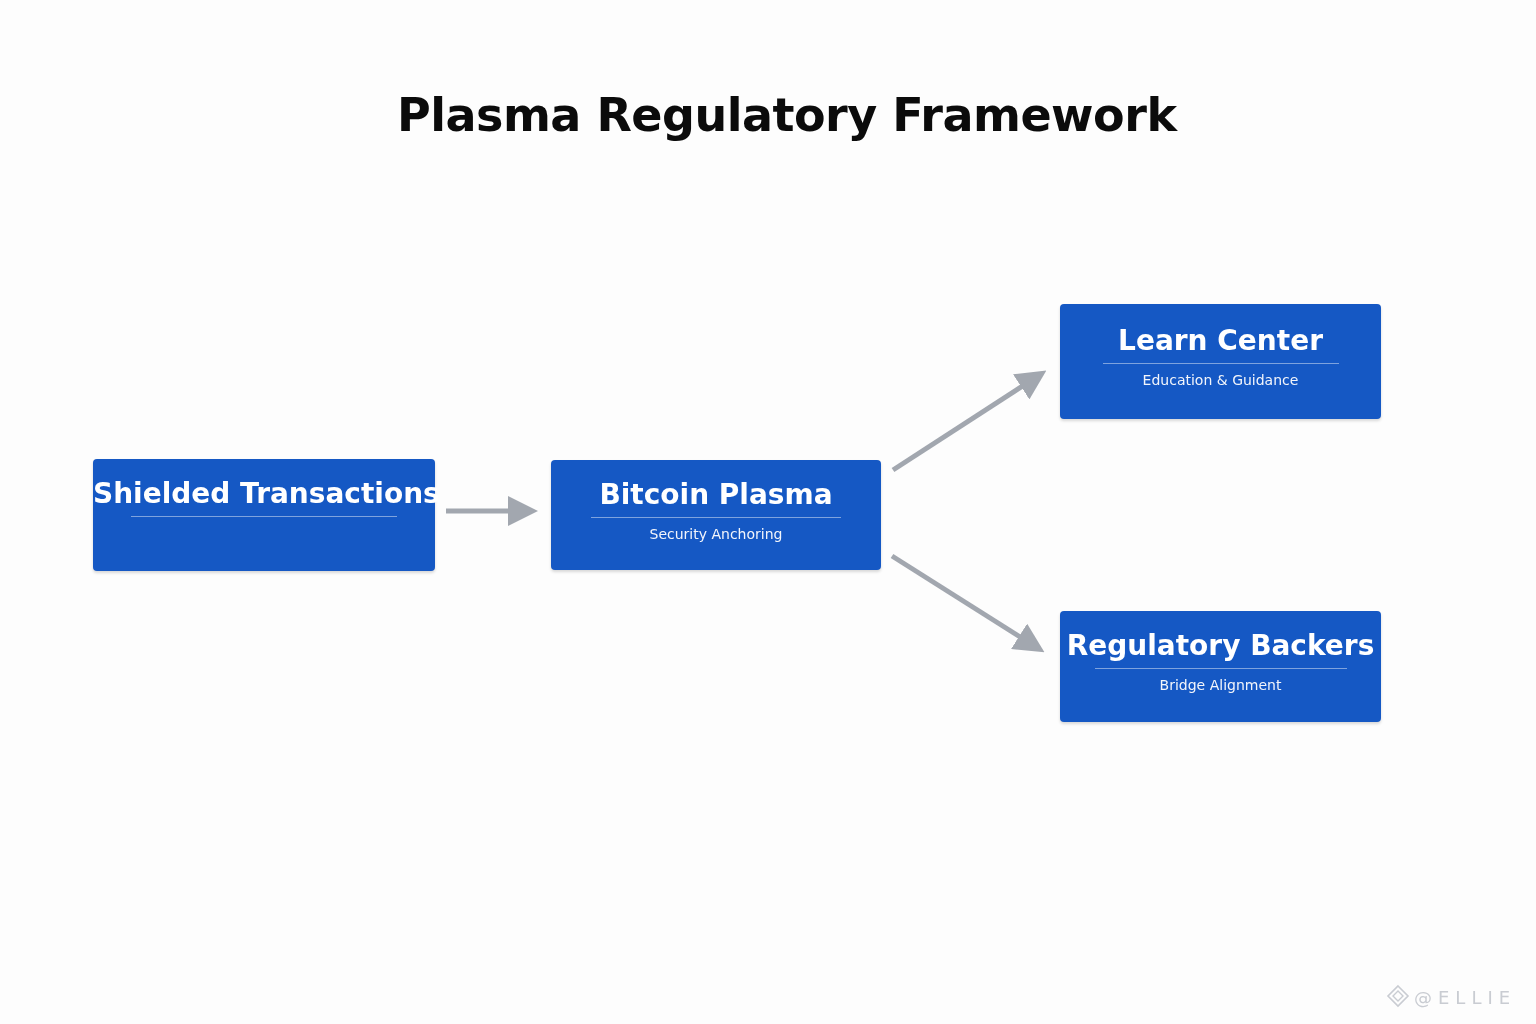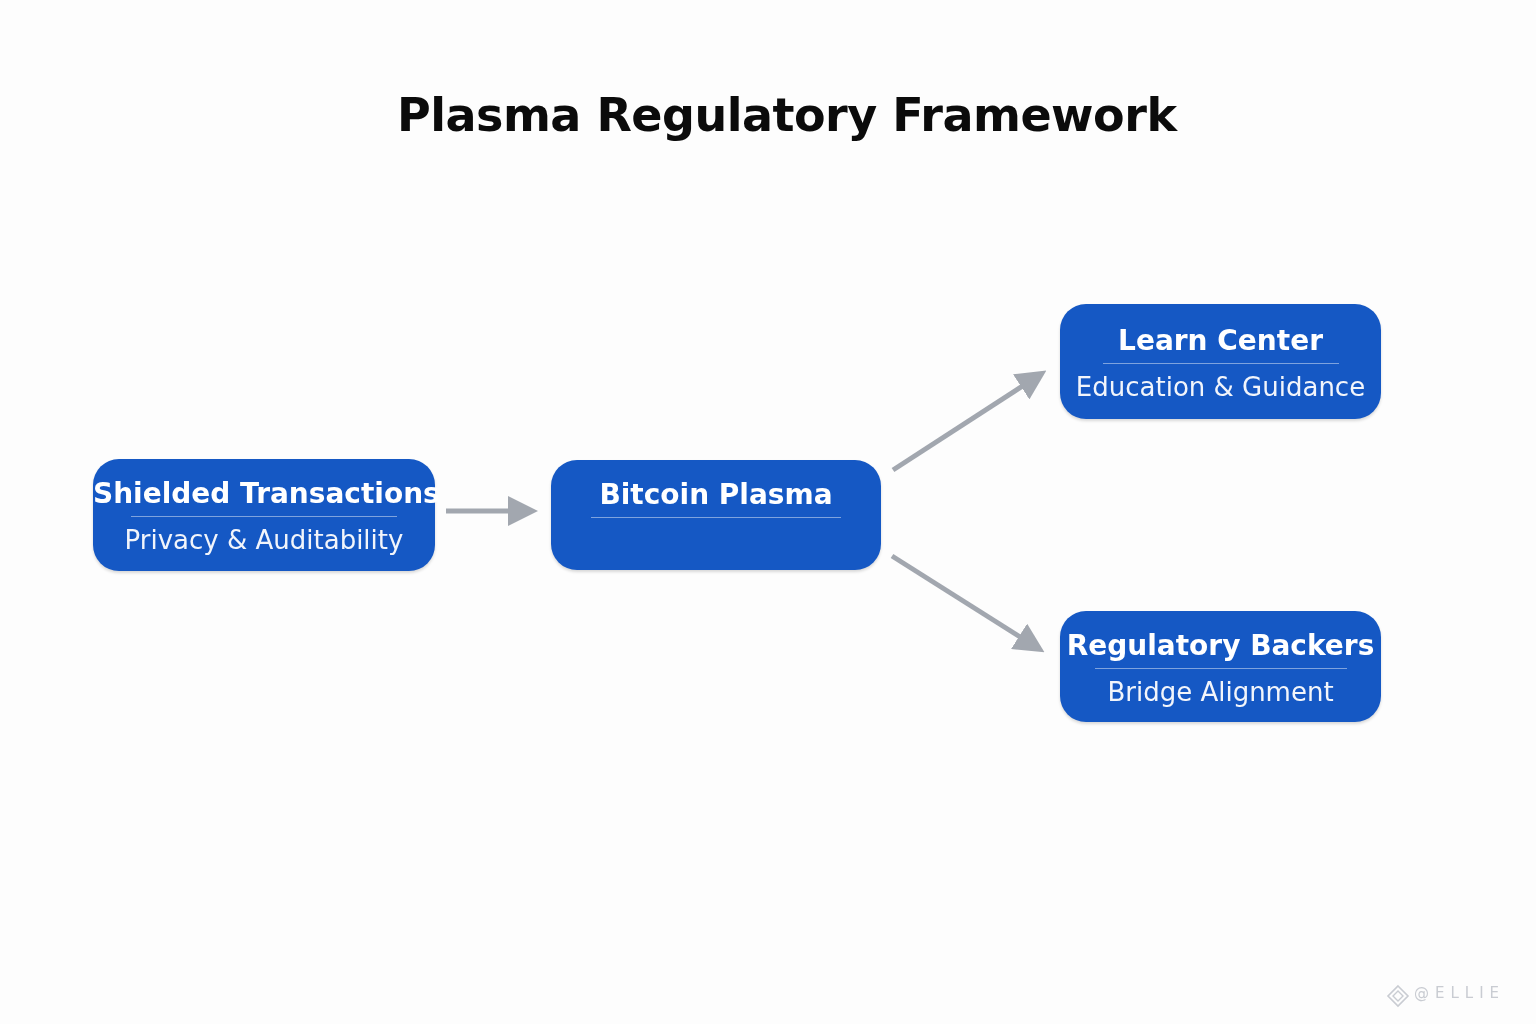--- a/index.html
+++ b/index.html
@@ -1,23 +1,23 @@
 <!DOCTYPE html>
 <html><head>
 <meta charset="utf-8">
 <style>
   html, body { margin:0; padding:0; }
   body { width:1536px; height:1024px; background:#fdfdfd; position:relative; overflow:hidden; font-family:"DejaVu Sans", sans-serif; }
   .title { position:absolute; left:381px; top:72px; font-size:46px; font-weight:bold; color:#0b0b0b; letter-spacing:-0.5px; margin:16px; }
-  .node { position:absolute; background:#1558c4; border-radius:26px; color:#fff; text-align:center; box-shadow:0 2px 3px rgba(0,0,0,0.15); box-sizing:border-box; }
+  .node { position:absolute; background:#1558c4; border-radius:4px; color:#fff; text-align:center; box-shadow:0 2px 3px rgba(0,0,0,0.15); box-sizing:border-box; }
   .node .h { font-weight:bold; font-size:28px; display:block; white-space:nowrap; }
   .node .rule { height:1px; background:rgba(255,255,255,0.45); margin:6px auto 8px; }
-  .node .s { font-size:26px; display:block; white-space:nowrap; color:#f2f5fb; }
+  .node .s { font-size:14px; display:block; white-space:nowrap; color:#f2f5fb; }
   svg.arrows { position:absolute; left:0; top:0; }
-  .wm { position:absolute; left:1386px; top:984px; color:#c9ccd2; font-size:15px; letter-spacing:6px; display:flex; align-items:flex-start; gap:4px; }
+  .wm { position:absolute; left:1386px; top:984px; color:#c9ccd2; font-size:18px; letter-spacing:6px; display:flex; align-items:flex-end; gap:4px; }
   .wm .logo { width:24px; height:24px; }
 </style>
 </head>
 <body>
 
 <h1 class="title">Plasma Regulatory Framework</h1>
 
 <svg class="arrows" width="1536" height="1024">
   <defs>
     <marker id="ah" markerWidth="6" markerHeight="6" refX="4" refY="3" orient="auto" markerUnits="strokeWidth">
@@ -25,26 +25,26 @@
     </marker>
   </defs>
   <line x1="446" y1="511" x2="528" y2="511" stroke="#a2a7af" stroke-width="5" marker-end="url(#ah)"></line>
   <line x1="893" y1="470" x2="1038" y2="376" stroke="#a2a7af" stroke-width="5" marker-end="url(#ah)"></line>
   <line x1="892" y1="556" x2="1036" y2="647" stroke="#a2a7af" stroke-width="5" marker-end="url(#ah)"></line>
 </svg>
 
 <div class="node" style="left:93px; top:459px; width:342px; height:112px; padding-top:18px;">
   <span class="h">Shielded Transactions</span>
   <div class="rule" style="width:266px;"></div>
-  <span class="s">Privacy &amp; Auditability</span>
 </div>
 
 <div class="node" style="left:551px; top:460px; width:330px; height:110px; padding-top:18px;">
   <span class="h">Bitcoin Plasma</span>
   <div class="rule" style="width:250px;"></div>
+  <span class="s">Security Anchoring</span>
 </div>
 
 <div class="node" style="left:1060px; top:304px; width:321px; height:115px; padding-top:20px;">
   <span class="h">Learn Center</span>
   <div class="rule" style="width:236px;"></div>
   <span class="s">Education &amp; Guidance</span>
 </div>
 
 <div class="node" style="left:1060px; top:611px; width:321px; height:111px; padding-top:18px;">
   <span class="h">Regulatory Backers</span>

